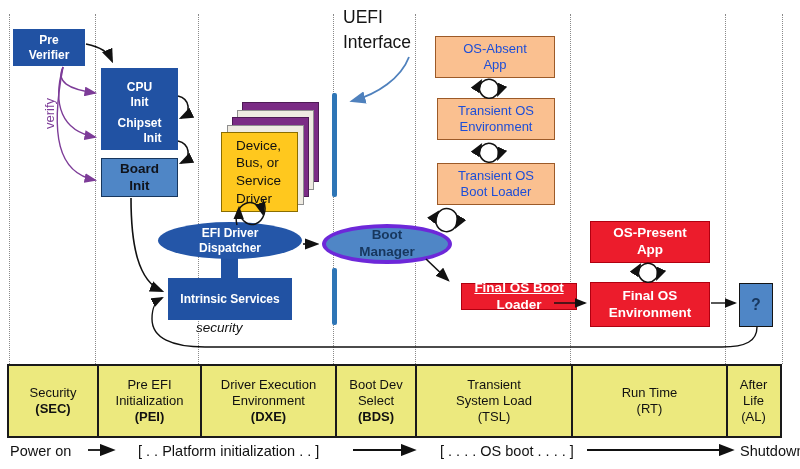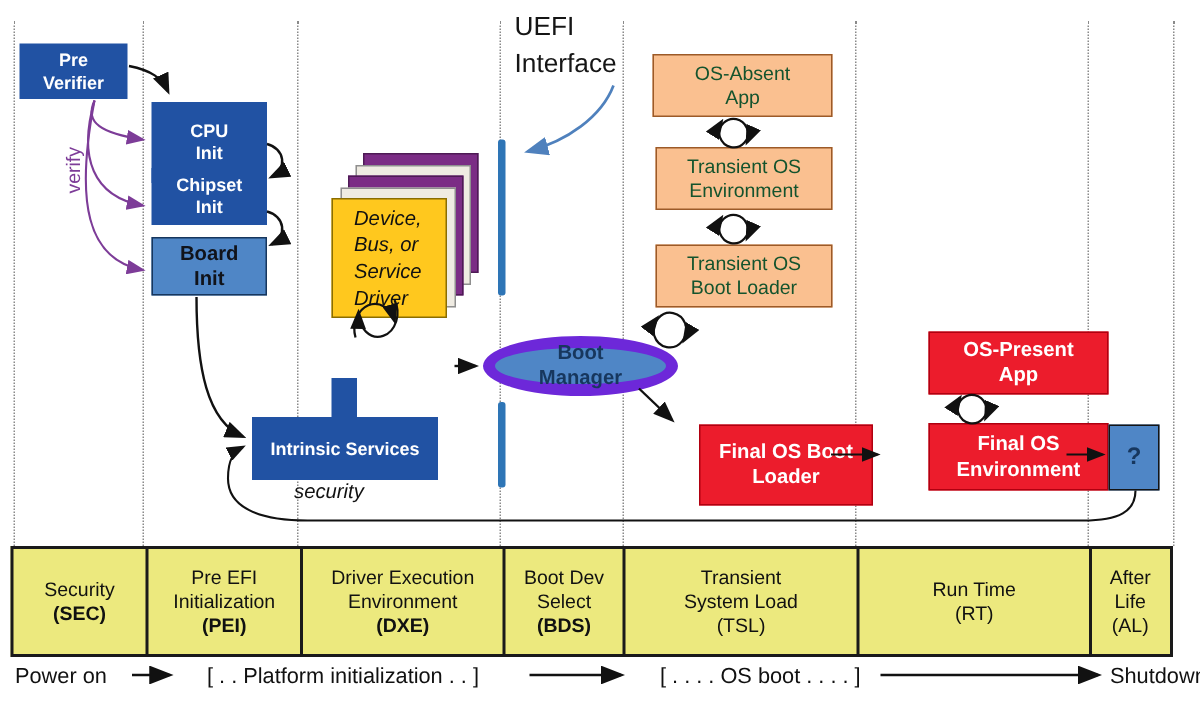--- a/index.html
+++ b/index.html
@@ -4,22 +4,22 @@
 <style>
   html,body{margin:0;padding:0;background:#fff;}
   #canvas{position:relative;width:800px;height:469px;background:#ffffff;overflow:hidden;
           font-family:"Liberation Sans", sans-serif;padding-left:20px;}
   .abs{position:absolute;}
   .pre{white-space:pre-line;}
   .box{position:absolute;display:flex;align-items:center;justify-content:center;
        text-align:center;box-sizing:border-box;line-height:1.25;}
   .dark-blue{background:#2152A3;color:#fff;font-weight:bold;font-size:12px;}
   .mid-blue{background:#4F86C6;color:#10131a;border:1.7px solid #17365D;font-size:13.5px;font-weight:bold;}
-  .red{background:#EC1C2C;color:#fff;font-weight:bold;font-size:13.5px;border:1.7px solid #B00010;margin-left:29px;}
-  .orange{background:#FAC090;color:#14532d;font-size:13px;border:1.4px solid #9C5A28;}
+  .red{background:#EC1C2C;color:#fff;font-weight:bold;font-size:13.5px;border:1.7px solid #B00010;}
+  .orange{background:#FAC090;color:#1d4ed8;font-size:13px;border:1.4px solid #9C5A28;}
   .ellipse{border-radius:50%;}
   .stack-purple{position:absolute;width:77px;height:80px;background:#7B2C85;border:1px solid #4E1A55;box-sizing:border-box;}
   .stack-white{position:absolute;width:77px;height:80px;background:#EFEBE2;border:1px solid #8f8f8f;box-sizing:border-box;}
   .driver-yellow{position:absolute;width:77px;height:80px;background:#FFC81E;border:1.6px solid #8A6D00;
        box-sizing:border-box;color:#111;font-size:13.5px;line-height:1.3;
        display:flex;align-items:center;padding-left:14px;text-align:left;}
   .dotted{position:absolute;top:14px;height:350px;width:0;border-left:1px dotted #8a8a8a;}
   .bar{position:absolute;width:5px;background:#2E75B6;border-radius:2px;}
   #band{position:absolute;left:7px;top:364px;width:775px;height:74px;background:#ECE97E;
         border:2px solid #1a1a1a;box-sizing:border-box;display:flex;}
@@ -49,52 +49,54 @@
   <div class="dotted" style="left:782px"></div>
 
   <div id="uefi-label" class="pre">UEFI
 Interface</div>
 
   <div class="box dark-blue pre" style="left:13px;top:29px;width:72px;height:37px;">Pre
 Verifier</div>
   <div id="verify-label">verify</div>
   <div class="box dark-blue pre" style="left:101px;top:68px;width:77px;height:54px;">CPU
 Init</div>
-  <div class="box dark-blue pre" style="left:101px;top:112px;width:77px;height:38px;">Chipset
+  <div class="box dark-blue pre" style="left:101px;top:112px;width:77px;height:38px;text-align:right;">Chipset
 Init</div>
   <div class="box mid-blue pre" style="left:101px;top:158px;width:77px;height:39px;">Board
 Init</div>
 
   <div class="stack-purple" style="left:242px;top:102px;"></div>
   <div class="stack-white" style="left:237px;top:110px;"></div>
   <div class="stack-purple" style="left:232px;top:117px;"></div>
   <div class="stack-white" style="left:227px;top:125px;"></div>
-  <div class="driver-yellow pre" style="left:221px;top:132px;font-style:italic;">Device,
+  <div class="driver-yellow pre" style="left:221px;top:132px;">Device,
 Bus, or
 Service
 Driver</div>
 
   <div class="bar" style="left:332px;top:93px;height:104px;"></div>
   <div class="bar" style="left:332px;top:268px;height:57px;"></div>
   <div class="bar" style="left:338px;top:395px;height:14px;width:4px;"></div>
 
   <div class="abs" style="left:221px;top:252px;width:17px;height:30px;background:#2152A3;"></div>
+  <div class="box dark-blue ellipse pre" style="left:158px;top:222px;width:144px;height:37px;background:#2456A8;">EFI Driver
+Dispatcher</div>
   <div class="box dark-blue" style="left:168px;top:278px;width:124px;height:42px;">Intrinsic Services</div>
   <div id="security-label">security</div>
 
-  <div class="box mid-blue ellipse pre" style="left:322px;top:224px;width:130px;height:40px;border:8px solid #6d28d9;color:#17375E;">Boot
+  <div class="box mid-blue ellipse pre" style="left:322px;top:224px;width:130px;height:40px;border:4px solid #6d28d9;color:#17375E;">Boot
 Manager</div>
 
   <div class="box orange pre" style="left:435px;top:36px;width:120px;height:42px;">OS-Absent
 App</div>
   <div class="box orange pre" style="left:437px;top:98px;width:118px;height:42px;">Transient OS
 Environment</div>
   <div class="box orange pre" style="left:437px;top:163px;width:118px;height:42px;">Transient OS
 Boot Loader</div>
-  <div class="box red pre" style="left:437px;top:283px;width:116px;height:54px;">Final OS Boot
+  <div class="box red pre" style="left:461px;top:283px;width:116px;height:27px;text-decoration:underline;">Final OS Boot
 Loader</div>
 
   <div class="box red pre" style="left:590px;top:221px;width:120px;height:42px;">OS-Present
 App</div>
   <div class="box red pre" style="left:590px;top:282px;width:120px;height:45px;">Final OS
 Environment</div>
 
   <div class="box mid-blue" style="left:739px;top:283px;width:34px;height:44px;font-size:16px;color:#17375E;border:1.7px solid #141414;">?</div>
 
   <div id="band">

